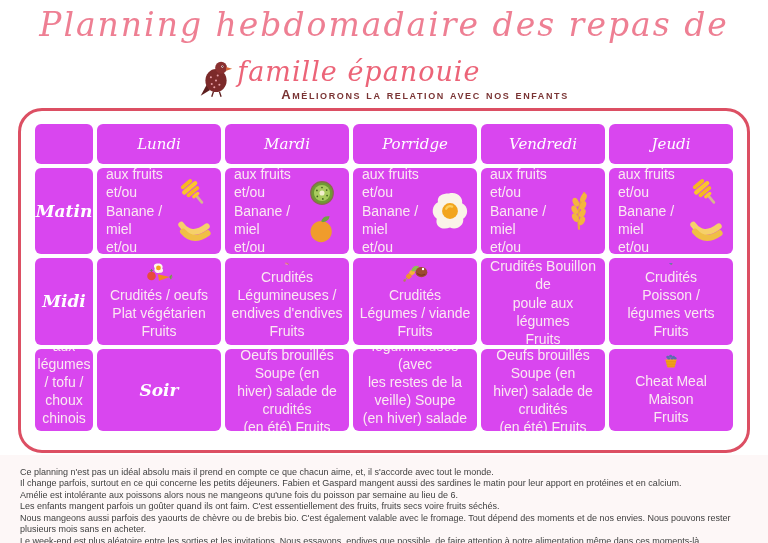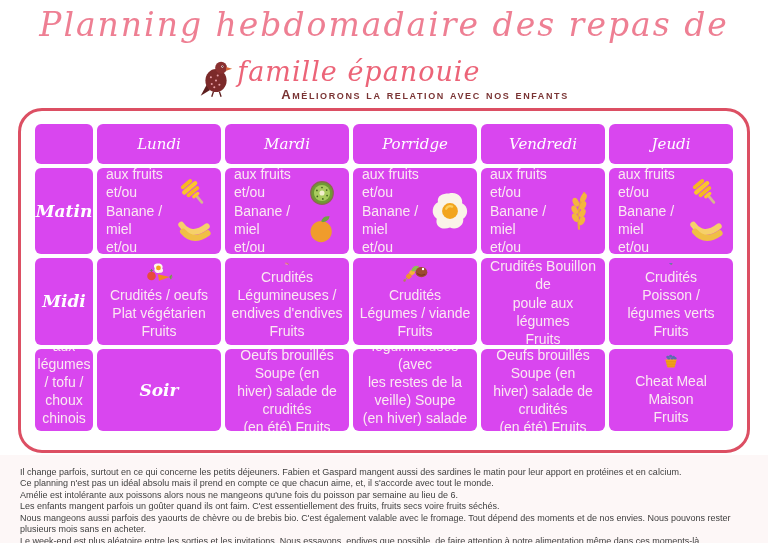--- a/index.html
+++ b/index.html
@@ -410,19 +410,19 @@
           <use href="#i-basket"></use>
         </svg>
       <div class="cell-text">Cheat Meal Maison
 Fruits</div>
     </div>
 
   </div>
 </div>
 
 <div class="footer-notes">
+  <div class="footer-line">Ce planning n'est pas un idéal absolu mais il prend en compte ce que chacun aime, et, il s'accorde avec tout le monde.</div>
   <div class="footer-line">Il change parfois, surtout en ce qui concerne les petits déjeuners. Fabien et Gaspard mangent aussi des sardines le matin pour leur apport en protéines et en calcium.</div>
-  <div class="footer-line">Ce planning n'est pas un idéal absolu mais il prend en compte ce que chacun aime, et, il s'accorde avec tout le monde.</div>
   <div class="footer-line">Amélie est intolérante aux poissons alors nous ne mangeons qu'une fois du poisson par semaine au lieu de 6.</div>
   <div class="footer-line">Les enfants mangent parfois un goûter quand ils ont faim. C'est essentiellement des fruits, fruits secs voire fruits séchés.</div>
   <div class="footer-line">Nous mangeons aussi parfois des yaourts de chèvre ou de brebis bio. C'est également valable avec le fromage. Tout dépend des moments et de nos envies. Nous pouvons rester plusieurs mois sans en acheter.</div>
   <div class="footer-line">Le week-end est plus aléatoire entre les sorties et les invitations. Nous essayons, endives que possible, de faire attention à notre alimentation même dans ces moments-là.</div>
 </div>
 
 </body></html>

